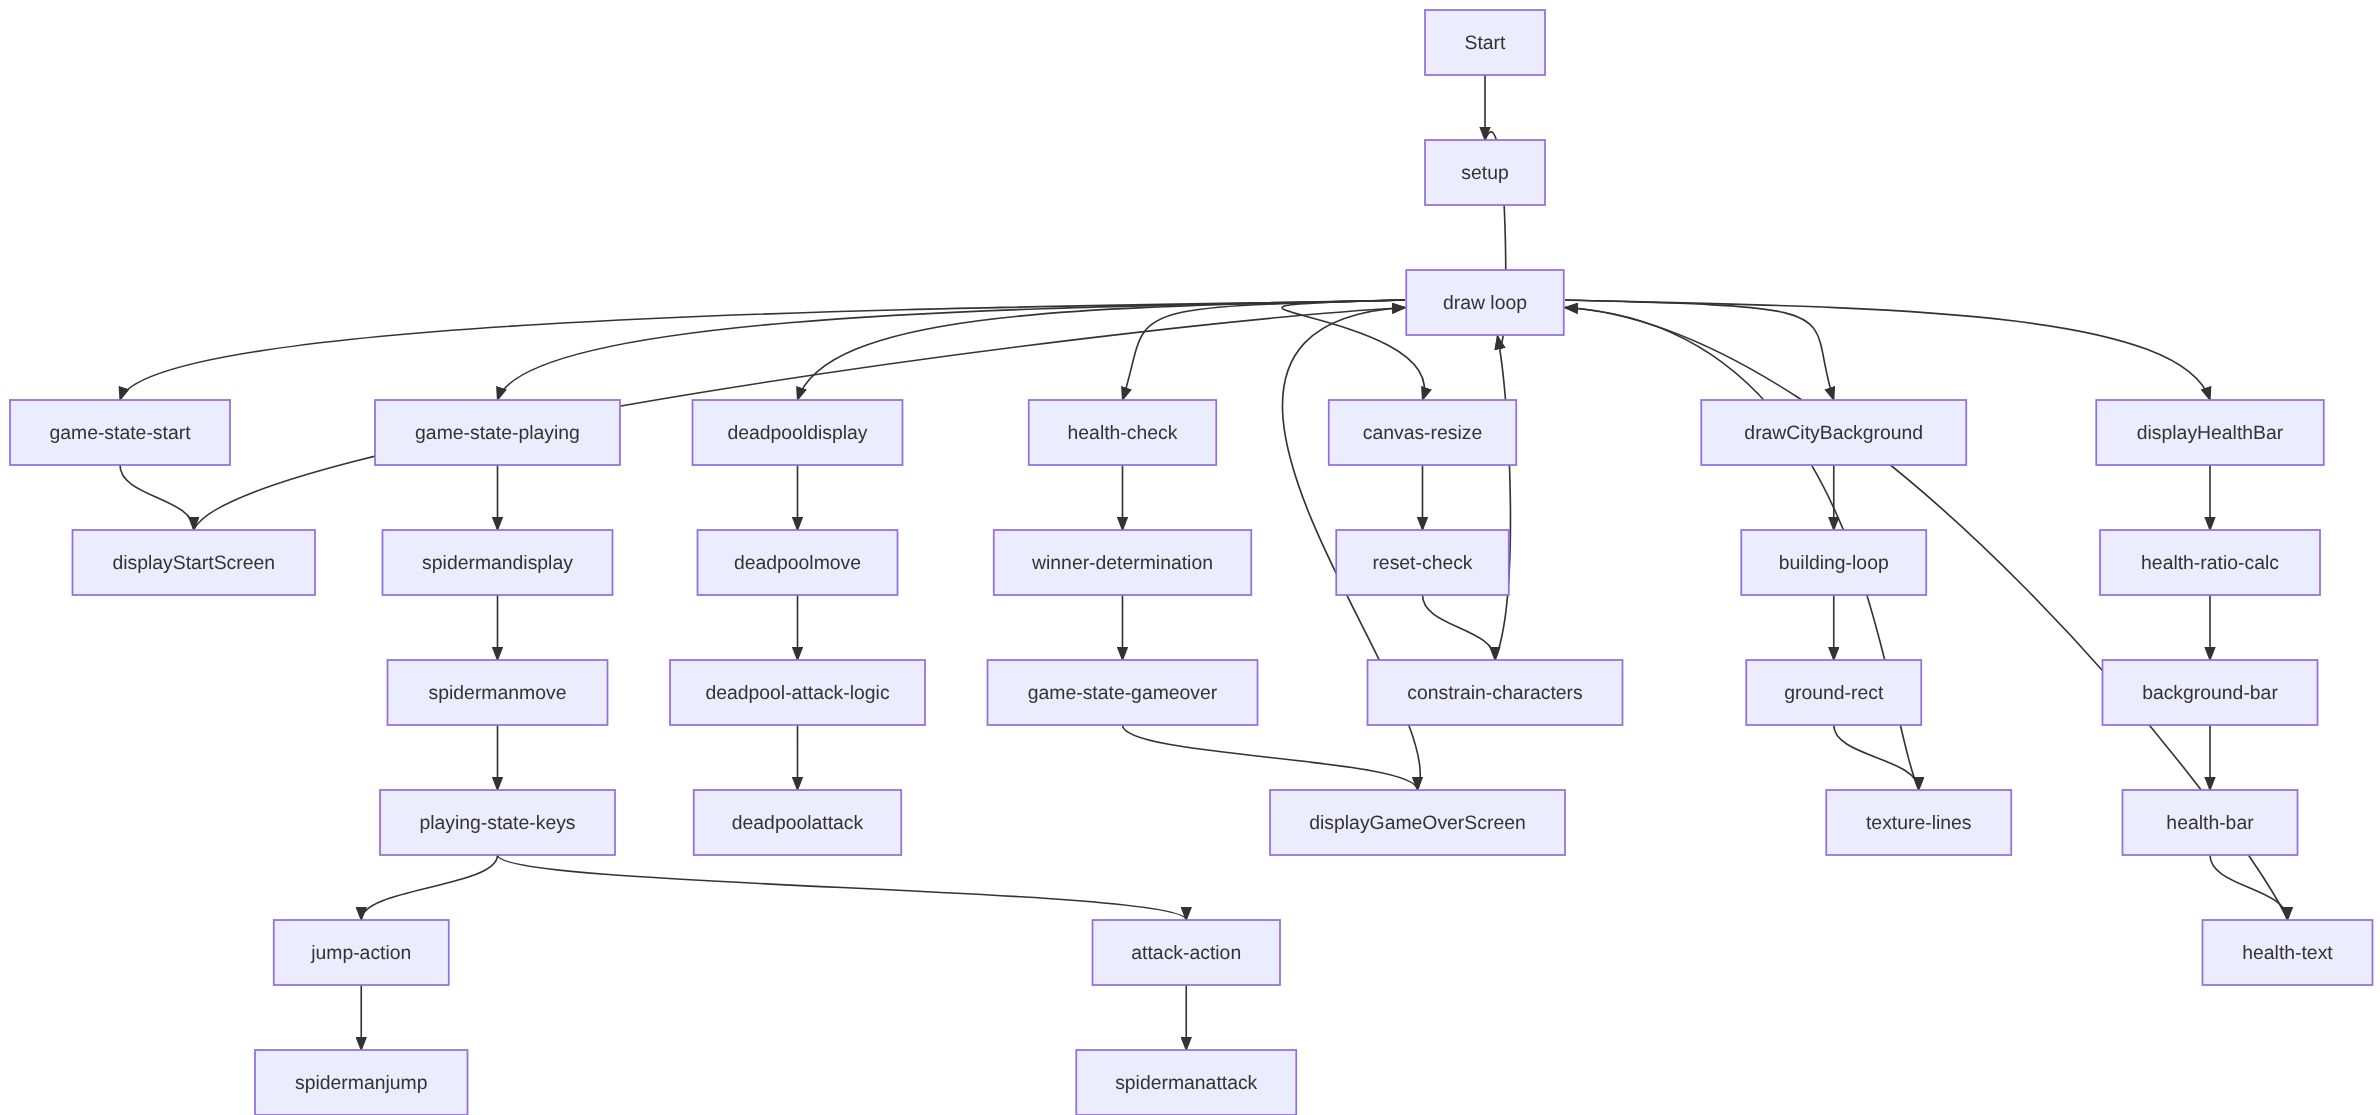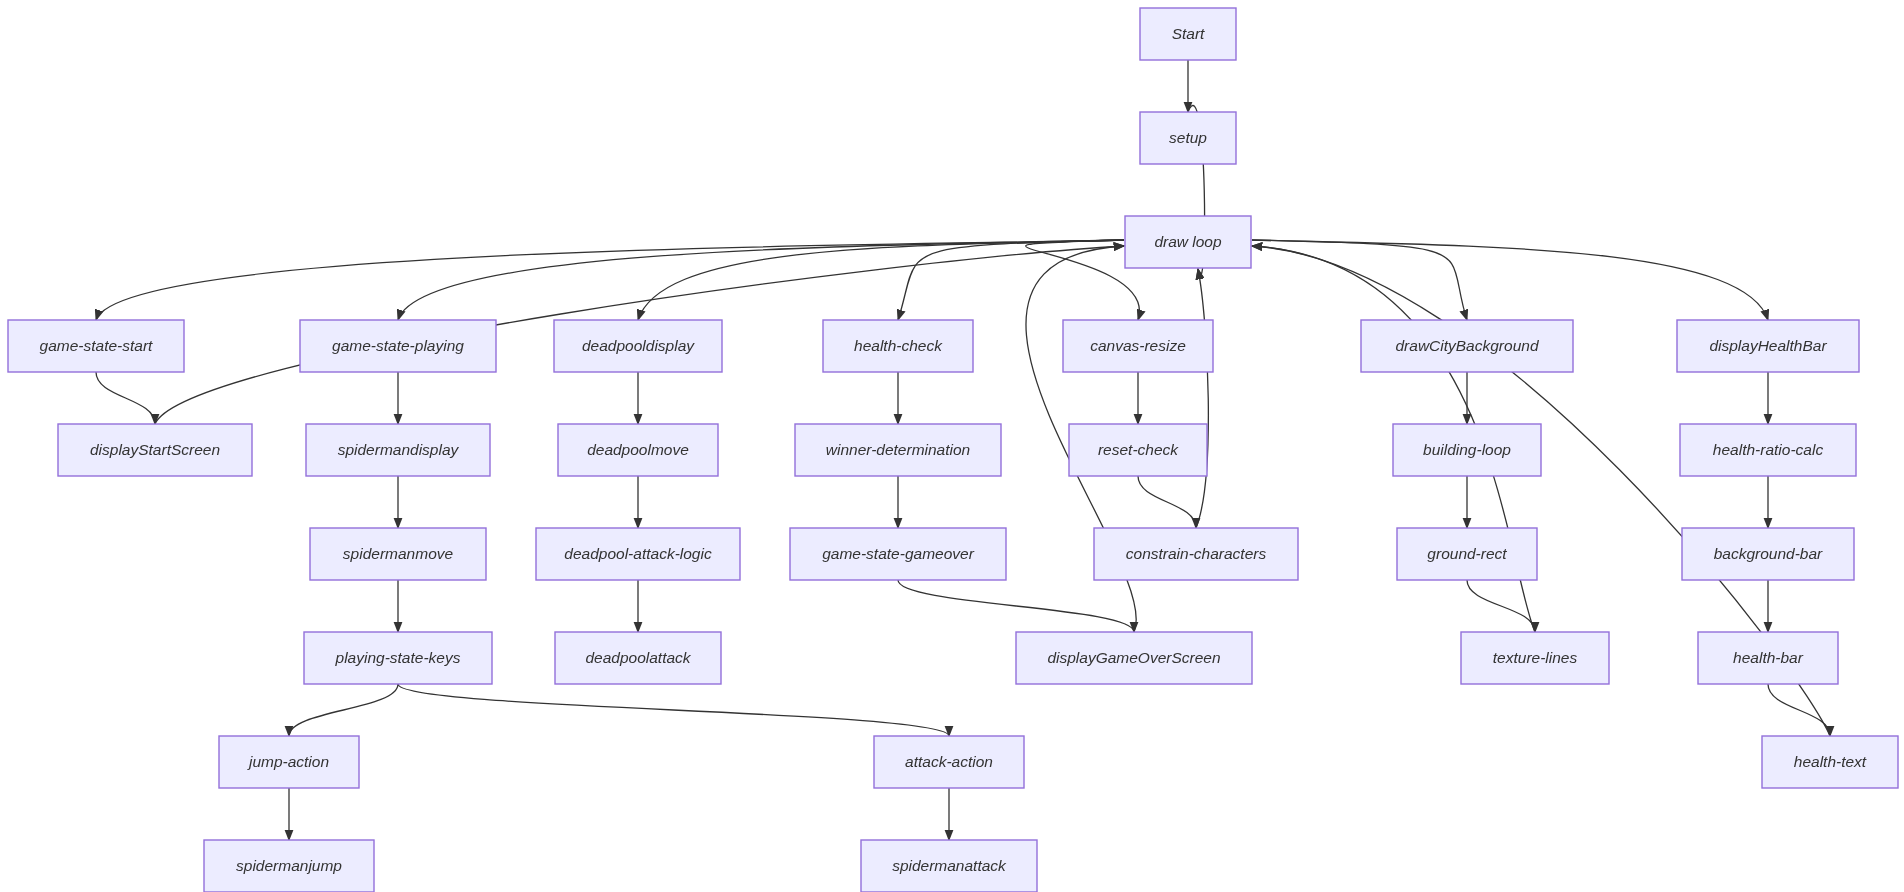--- a/index.html
+++ b/index.html
@@ -10,21 +10,20 @@
   body {
     width: 1904px;
     height: 892px;
     overflow: hidden;
     font-family: "Liberation Sans", sans-serif;
   }
   #diagram-root {
     position: relative;
     width: 1904px;
     height: 892px;
-    font-style: italic;
   }
   svg#flowchart {
     display: block;
     width: 1904px;
     height: 892px;
   }
   .node-rect {
     fill: #ECECFF;
     stroke: #9370DB;
     stroke-width: 1.4px;

